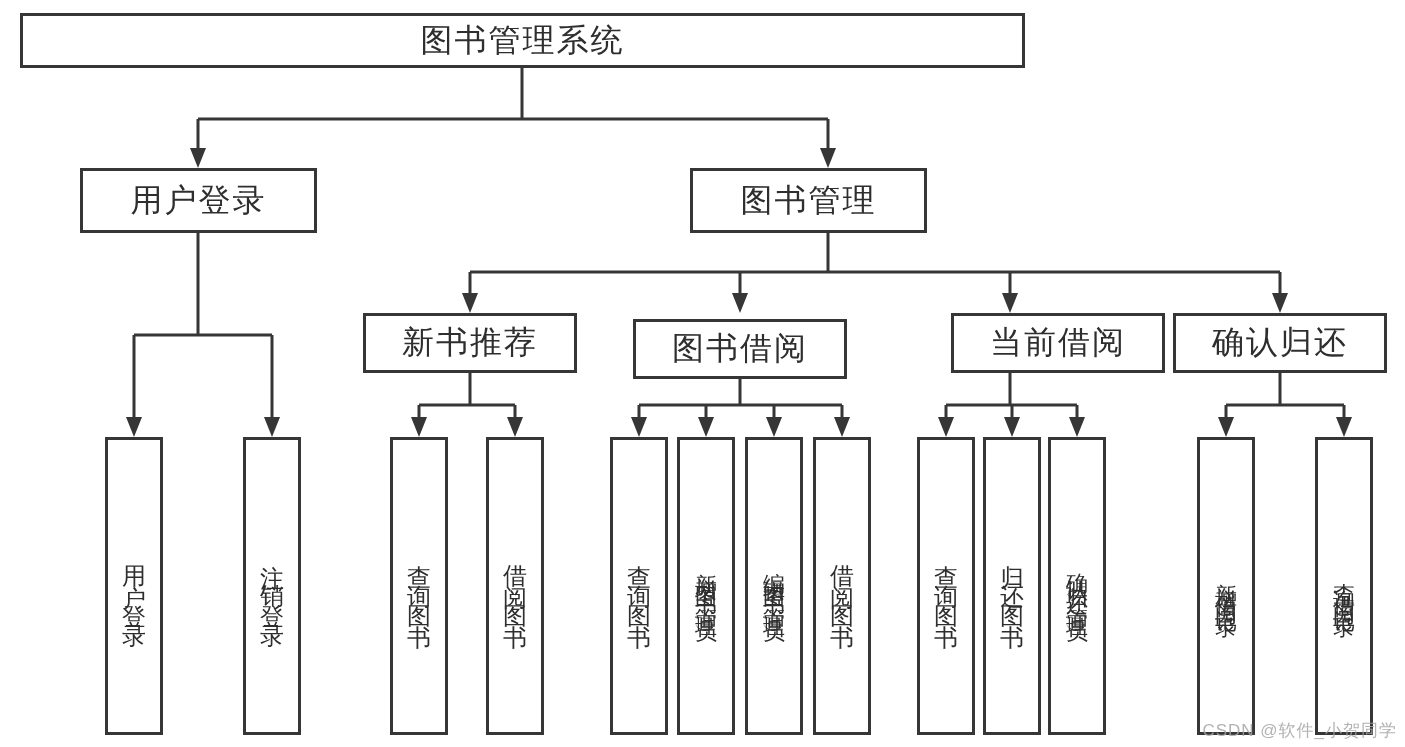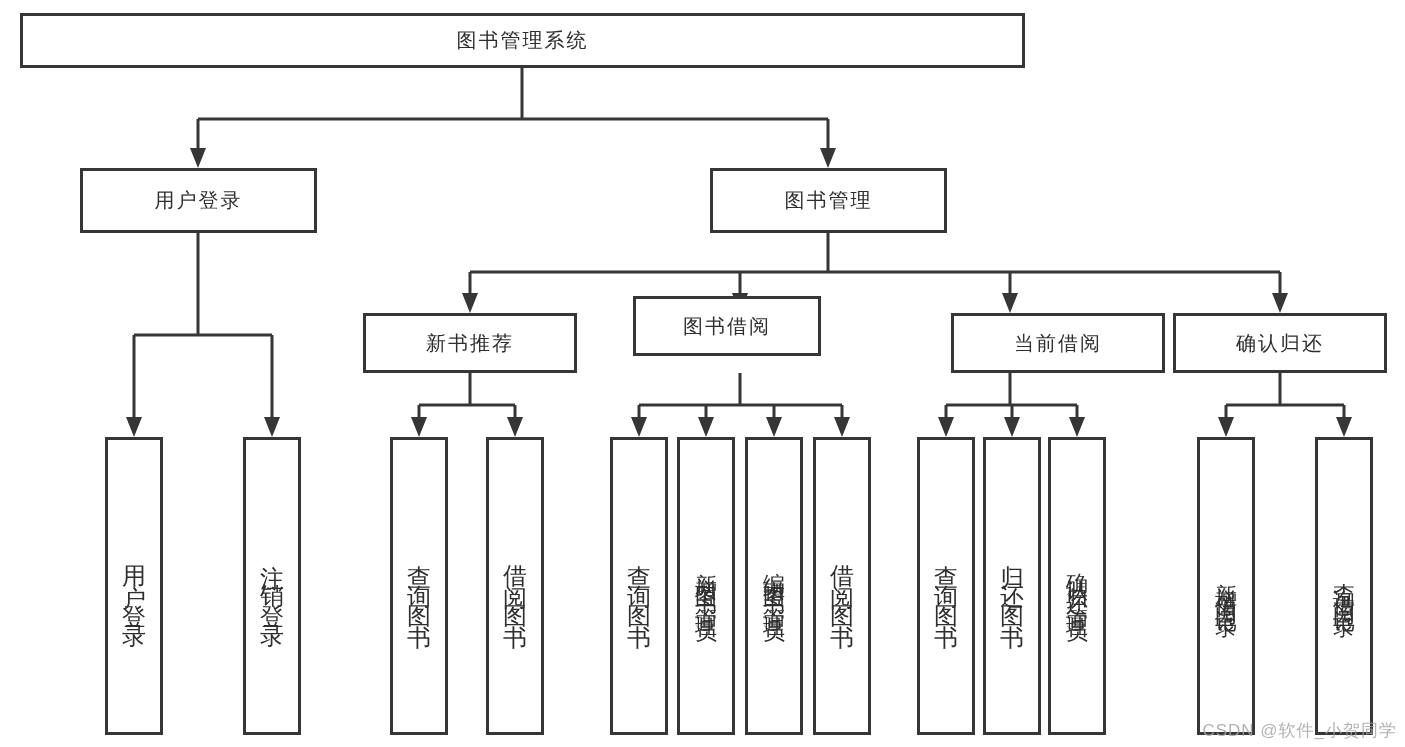--- a/index.html
+++ b/index.html
@@ -6,21 +6,21 @@
   .canvas{
     position:relative;width:1405px;height:747px;background:#ffffff;overflow:hidden;
     font-family:"Liberation Sans","DejaVu Sans",sans-serif;color:#2e2e2e;
   }
   .connectors{position:absolute;left:0;top:0;z-index:1;}
   .box{
     position:absolute;z-index:2;background:#ffffff;border:3px solid #363636;
     display:flex;align-items:center;justify-content:center;box-sizing:border-box;
   }
   .box.h span{
-    font-size:20px;letter-spacing:2px;white-space:nowrap;color:#2e2e2e;
+    font-size:32px;letter-spacing:2px;white-space:nowrap;color:#2e2e2e;
   }
   .box.v{width:58px;height:298px;top:437px;}
   .vlabel{
     writing-mode:vertical-rl;text-orientation:mixed;
     font-size:24px;letter-spacing:20px;line-height:1;color:#2e2e2e;
     white-space:nowrap;
   }
   .vlabel.long{font-size:22px;letter-spacing:7px;}
   .watermark{
     position:absolute;right:8px;bottom:5px;z-index:5;
@@ -72,28 +72,28 @@
     </g>
   </svg>
 
   <div class="box h" style="left:20px;top:13px;width:1005px;height:55px">
     <span>图书管理系统</span>
   </div>
 
   <div class="box h" style="left:80px;top:168px;width:237px;height:65px">
     <span>用户登录</span>
   </div>
-  <div class="box h" style="left:710px;top:168px;width:237px;height:65px">
+  <div class="box h" style="left:690px;top:168px;width:237px;height:65px">
     <span>图书管理</span>
   </div>
 
   <div class="box h" style="left:363px;top:313px;width:214px;height:60px">
     <span>新书推荐</span>
   </div>
-  <div class="box h" style="left:633px;top:296px;width:188px;height:60px">
+  <div class="box h" style="left:633px;top:319px;width:214px;height:60px">
     <span>图书借阅</span>
   </div>
   <div class="box h" style="left:951px;top:313px;width:214px;height:60px">
     <span>当前借阅</span>
   </div>
   <div class="box h" style="left:1173px;top:313px;width:214px;height:60px">
     <span>确认归还</span>
   </div>
 
   <div class="box v" style="left:105px">

